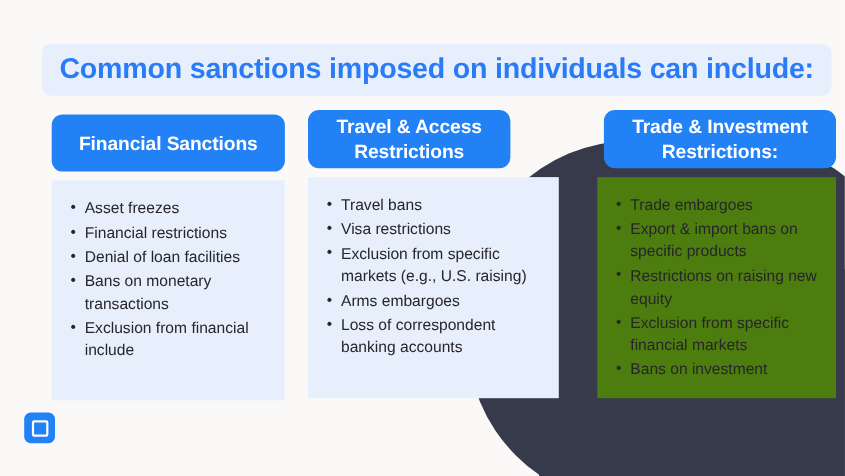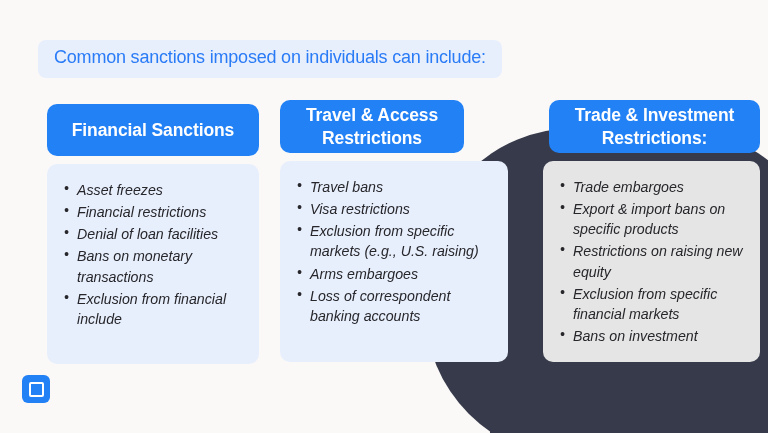--- a/index.html
+++ b/index.html
@@ -47,22 +47,22 @@
   .title-banner {
     position: absolute;
     left: 38px;
     top: 40px;
     padding: 7px 16px 9px 16px;
     background: #e7effd;
     border-radius: 8px;
     z-index: 5;
   }
   .title-banner .title-text {
-    font-size: 18px;
-    font-weight: normal;
+    font-size: 26px;
+    font-weight: bold;
     color: #2a7bf6;
     letter-spacing: -0.2px;
     white-space: nowrap;
     line-height: 1.2;
   }
 
   
   .card {
     position: absolute;
     z-index: 4;
@@ -77,25 +77,24 @@
     line-height: 1.26;
     display: flex;
     align-items: center;
     justify-content: center;
     box-sizing: border-box;
     padding: 4px 8px;
     letter-spacing: -0.1px;
   }
   .card-body {
     background: #e8effc;
-    border-radius: 10px;
+    border-radius: 0;
     box-sizing: border-box;
     margin-top: 8px;
     padding: 16px 6px 14px 16px;
-    font-style: italic;
   }
   .card-body ul {
     margin: 0;
     padding: 0;
     list-style: none;
   }
   .card-body li {
     position: relative;
     padding-left: 14px;
     margin-bottom: 2px;
@@ -117,21 +116,21 @@
   #card-financial .card-header { width: 212px; height: 52px; }
   #card-financial .card-body   { width: 212px; height: 200px; }
 
   #card-travel              { left: 280px; top: 100px; width: 211px; }
   #card-travel .card-header  { width: 184px; height: 53px; }
   #card-travel .card-body    { width: 228px; height: 201px; }
 
   #card-trade               { left: 543px; top: 100px; width: 217px; }
   #card-trade .card-header   { width: 211px; height: 53px; margin-left: 6px; }
   #card-trade .card-body     { width: 217px; height: 201px; }
-  #card-trade .card-body { background: #e5e5e5; }
+  #card-trade .card-body { background: #4d7c0f; }
 
   
   .logo {
     position: absolute;
     left: 22px;
     top: 375px;
     width: 28px;
     height: 28px;
     background: #2281f5;
     border-radius: 6px;

